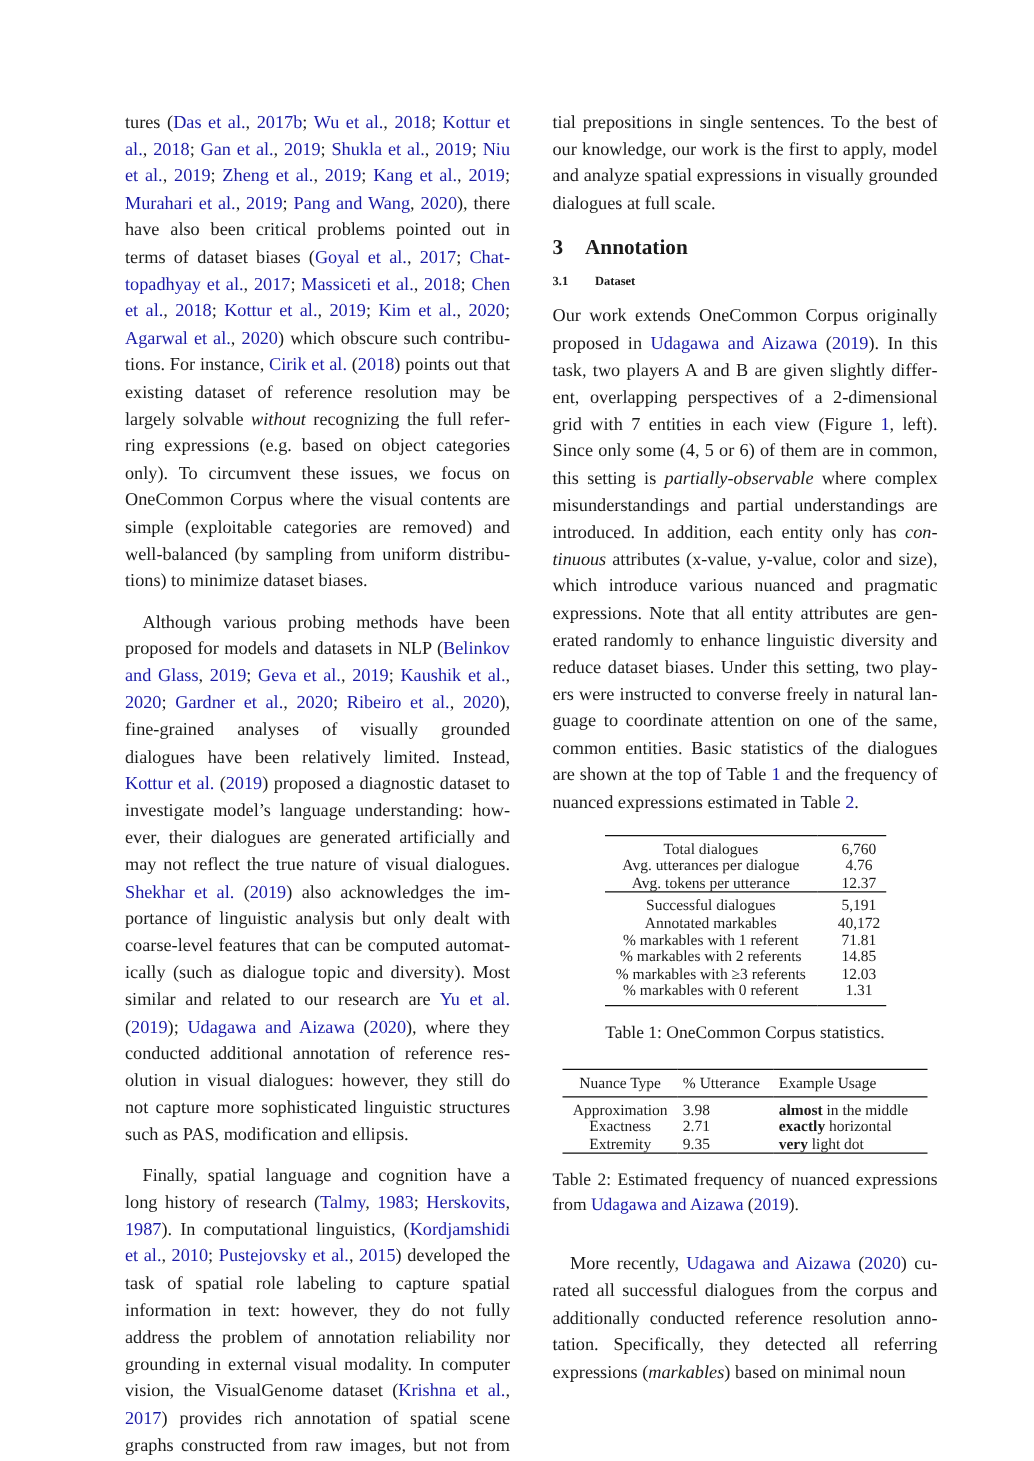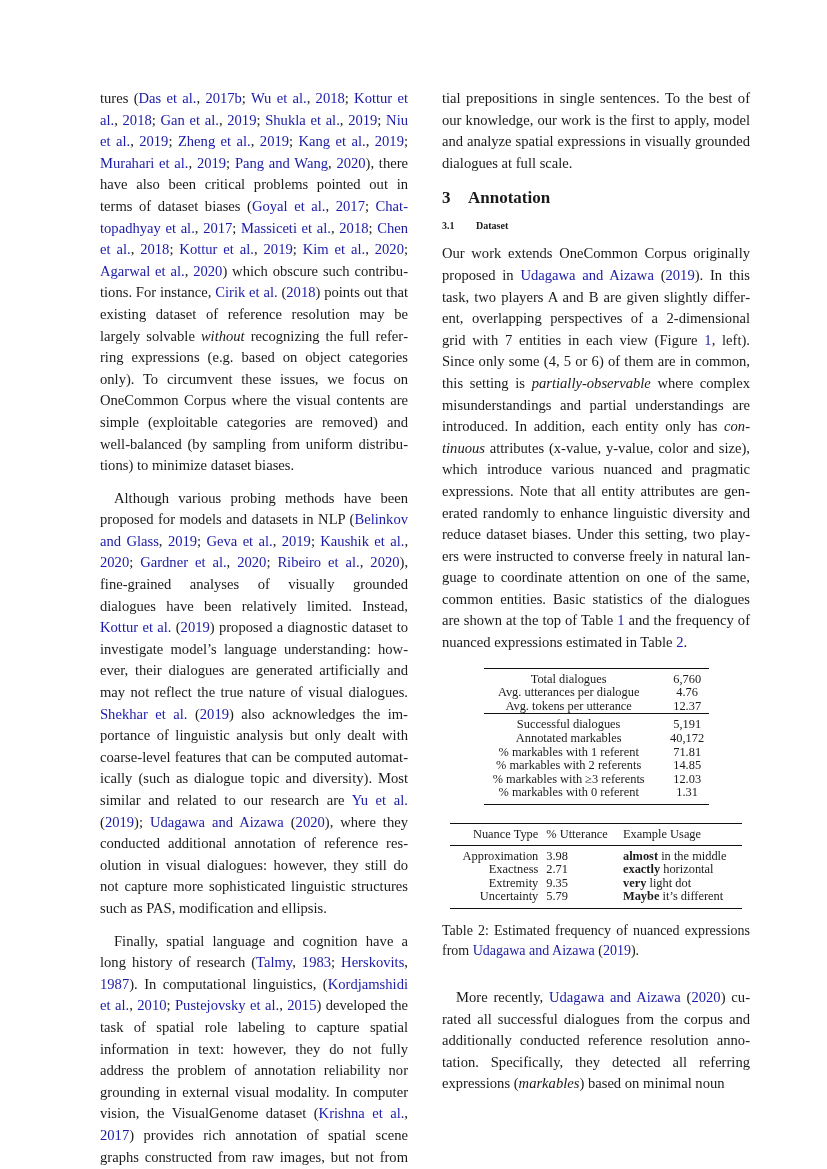--- a/index.html
+++ b/index.html
@@ -20,21 +20,21 @@
   .table-wrap { margin-top:14px; }
   table { border-collapse:collapse; font-size:12.4px; line-height:13.6px; margin:0 auto; }
   table.t1 { width:225px; border-top:1.6px solid #111; border-bottom:1.6px solid #111; }
   table.t1 td { padding:0 2px; text-align:center; }
   table.t1 td.v { text-align:center; padding-left:14px; }
   table.t1 tr.first td { padding-top:4px; }
   table.t1 tr.sep td { border-top:1px solid #111; padding-top:4px; }
   table.t1 tr.last td { padding-bottom:4px; }
   table.t2 { width:292px; border-top:1.6px solid #111; border-bottom:1.6px solid #111; }
   table.t2 th { font-weight:normal; padding:4px 4px 3px 4px; border-bottom:1px solid #111; }
-  table.t2 th.l, table.t2 td.l { text-align:right; }
+  table.t2 th.l, table.t2 td.l { text-align:center; }
   table.t2 td { padding:0 4px; text-align:left; }
   table.t2 tr.first td { padding-top:4px; }
   table.t2 tr.last td { padding-bottom:4px; }
   .caption { font-size:14px; line-height:20px; margin-top:12px; text-align:justify; }
   .caption.center { text-align:center; }
   b { font-weight:bold; }
 </style>
 </head>
 <body>
 
@@ -90,20 +90,21 @@
           <tr>
             <td>% markables with ≥3 referents</td>
             <td class="v">12.03</td>
           </tr>
           <tr class="last">
             <td>% markables with 0 referent</td>
             <td class="v">1.31</td>
           </tr>
         </tbody>
     </table>
+    <div class="caption center">Table 1: OneCommon Corpus statistics.</div>
   </div>
 
   <div class="table-wrap" style="margin-top:18px">
     <table class="t2">
       <thead>
         <tr>
           <th class="l">Nuance Type</th>
           <th>% Utterance</th>
           <th>Example Usage</th>
         </tr>
@@ -117,24 +118,19 @@
           <tr>
             <td class="l">Exactness</td>
             <td>2.71</td>
             <td><b>exactly</b><span> horizontal</span></td>
           </tr>
           <tr>
             <td class="l">Extremity</td>
             <td>9.35</td>
             <td><b>very</b><span> light dot</span></td>
           </tr>
-          <tr class="last">
-            <td class="l">Uncertainty</td>
-            <td>5.79</td>
-            <td><b>Maybe</b><span> it’s different</span></td>
-          </tr>
         </tbody>
     </table>
     <div class="caption"><span>Table 2: Estimated frequency of nuanced expressions from </span><a href="#">Udagawa and Aizawa</a><span> (</span><a href="#">2019</a><span>).</span></div>
   </div>
 
   <p class="indent" style="margin-top:26px"><span>More recently, </span><a href="#">Udagawa and Aizawa</a><span> (</span><a href="#">2020</a><span>) cu­rated all successful dialogues from the corpus and additionally conducted reference resolution anno­tation. Specifically, they detected all referring expressions (</span><em>markables</em><span>) based on minimal noun</span></p>
 </div>
 
 </body></html>

